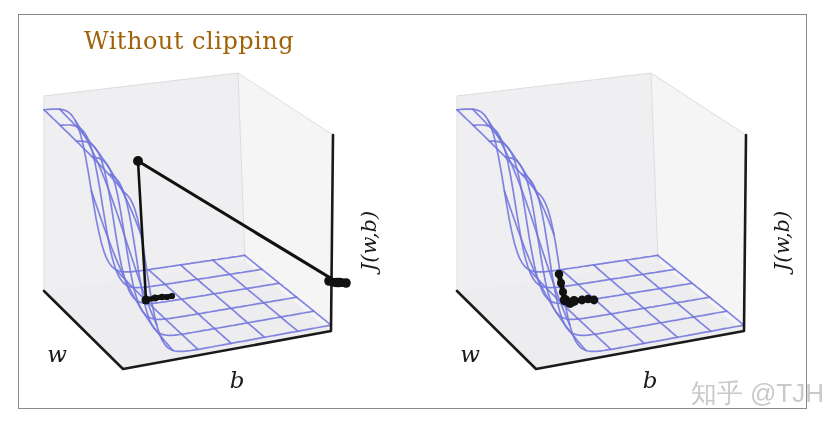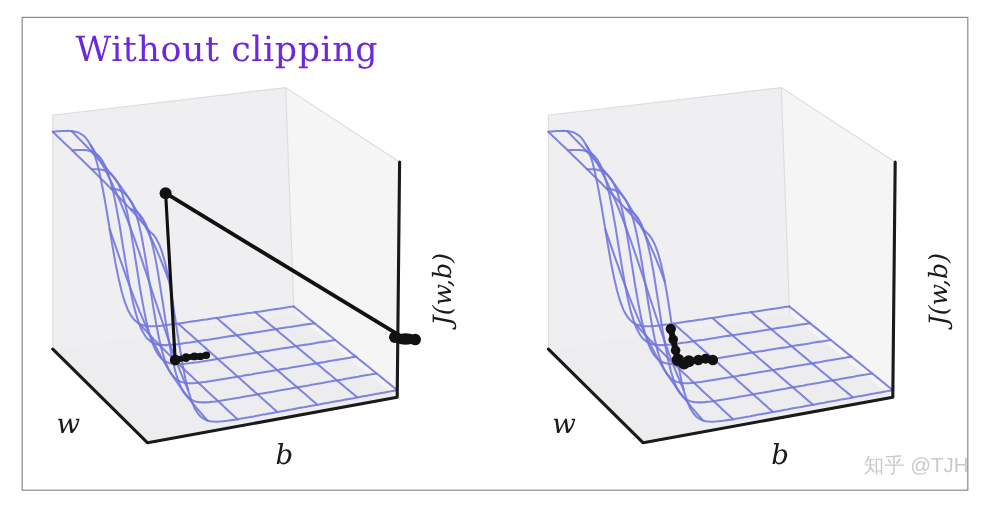--- a/index.html
+++ b/index.html
@@ -1,34 +1,34 @@
 <!DOCTYPE html>
 <html><head>
 <meta charset="utf-8">
 <style>
   html,body{margin:0;padding:0;background:#ffffff;}
   #stage{position:relative;width:826px;height:428px;background:#ffffff;overflow:hidden;
          font-family:"DejaVu Serif",serif;}
   #frame{position:absolute;left:18px;top:14px;width:789px;height:395px;
          border:1px solid #8a8a8a;box-sizing:border-box;}
   #plot-canvas{position:absolute;left:0;top:0;}
-  .title{position:absolute;transform:translate(-50%,-50%);font-size:29px;color:#6d28d9;
+  .title{position:absolute;transform:translate(-50%,-50%);font-size:24px;color:#a16207;
          white-space:nowrap;letter-spacing:0.5px;}
   #title-left{left:189px;top:41px;}
   #title-right{left:601px;top:41px;}
   .axlbl{position:absolute;transform:translate(-50%,-50%);font-style:italic;
          font-size:23px;color:#1a1a1a;white-space:nowrap;}
   #w-left{left:57px;top:354px;}
   #b-left{left:237px;top:380px;}
   #j-left{left:369px;top:241px;transform:translate(-50%,-50%) rotate(-90deg);font-size:21px;}
   #w-right{left:470px;top:354px;}
   #b-right{left:650px;top:380px;}
   #j-right{left:782px;top:241px;transform:translate(-50%,-50%) rotate(-90deg);font-size:21px;}
-  #watermark{position:absolute;right:19px;top:376px;font-family:"Liberation Sans",sans-serif;
-         font-size:17px;color:#c9c9c9;white-space:nowrap;text-align:center;}
+  #watermark{position:absolute;right:2px;top:376px;font-family:"Liberation Sans",sans-serif;
+         font-size:26px;color:#c9c9c9;white-space:nowrap;text-align:center;}
 </style>
 </head>
 <body>
 
 <div id="stage">
   <div id="frame"></div>
   <svg id="plot-canvas" width="826" height="428" viewBox="0 0 826 428">
       <path d="M44.0,291.0L44.0,96.0L238.0,73.0L245.0,261.0Z" fill="#efeff1"></path>
       <path d="M245.0,261.0L238.0,73.0L333.0,135.0L331.0,331.0Z" fill="#f5f5f6"></path>
       <path d="M123.0,369.0L331.0,331.0L245.0,261.0L44.0,291.0Z" fill="#ededef"></path>

